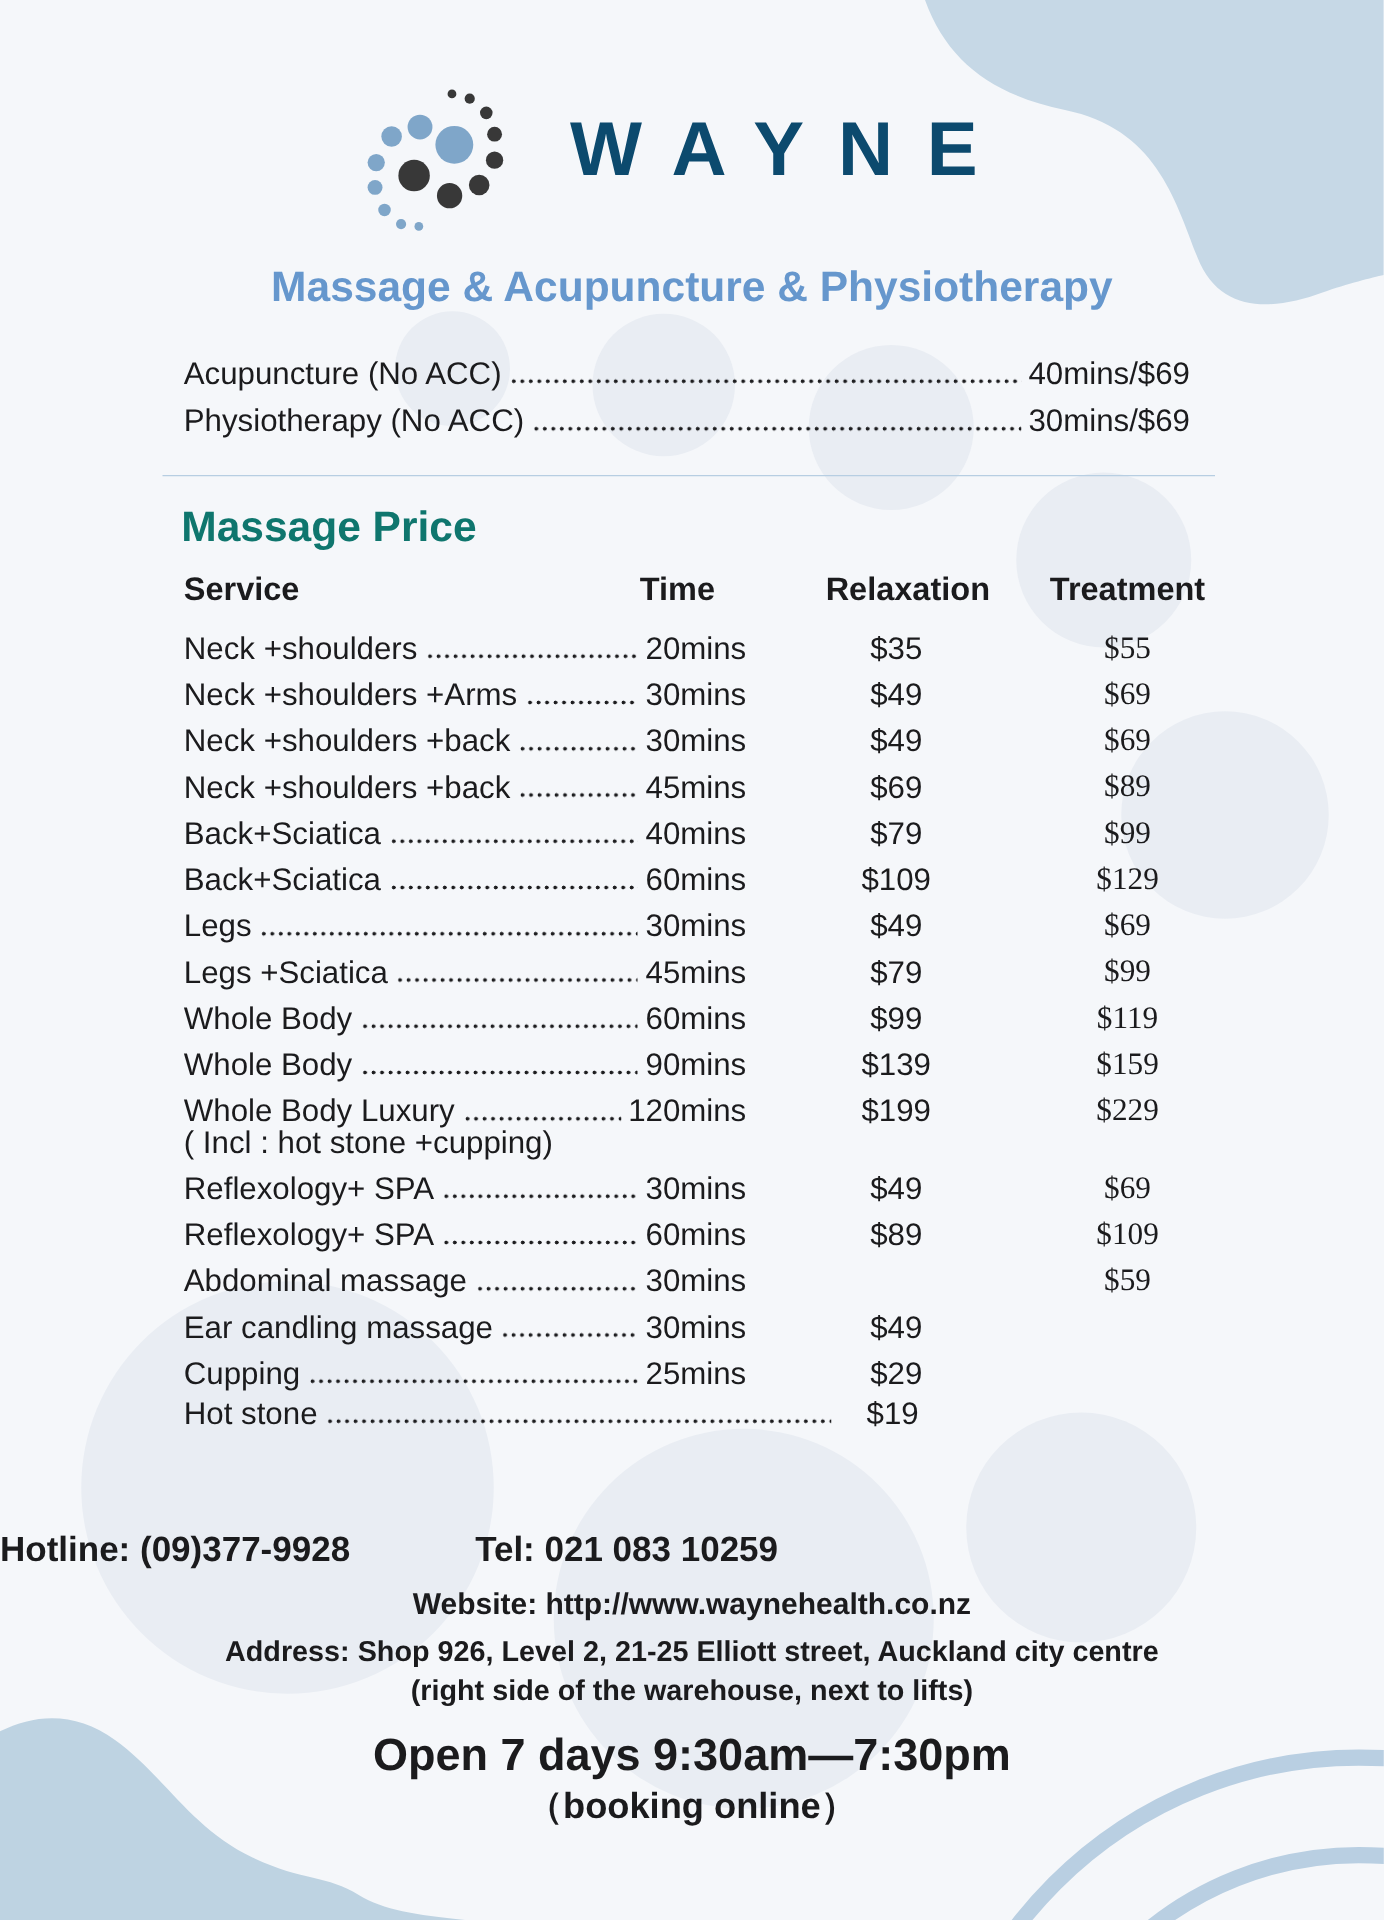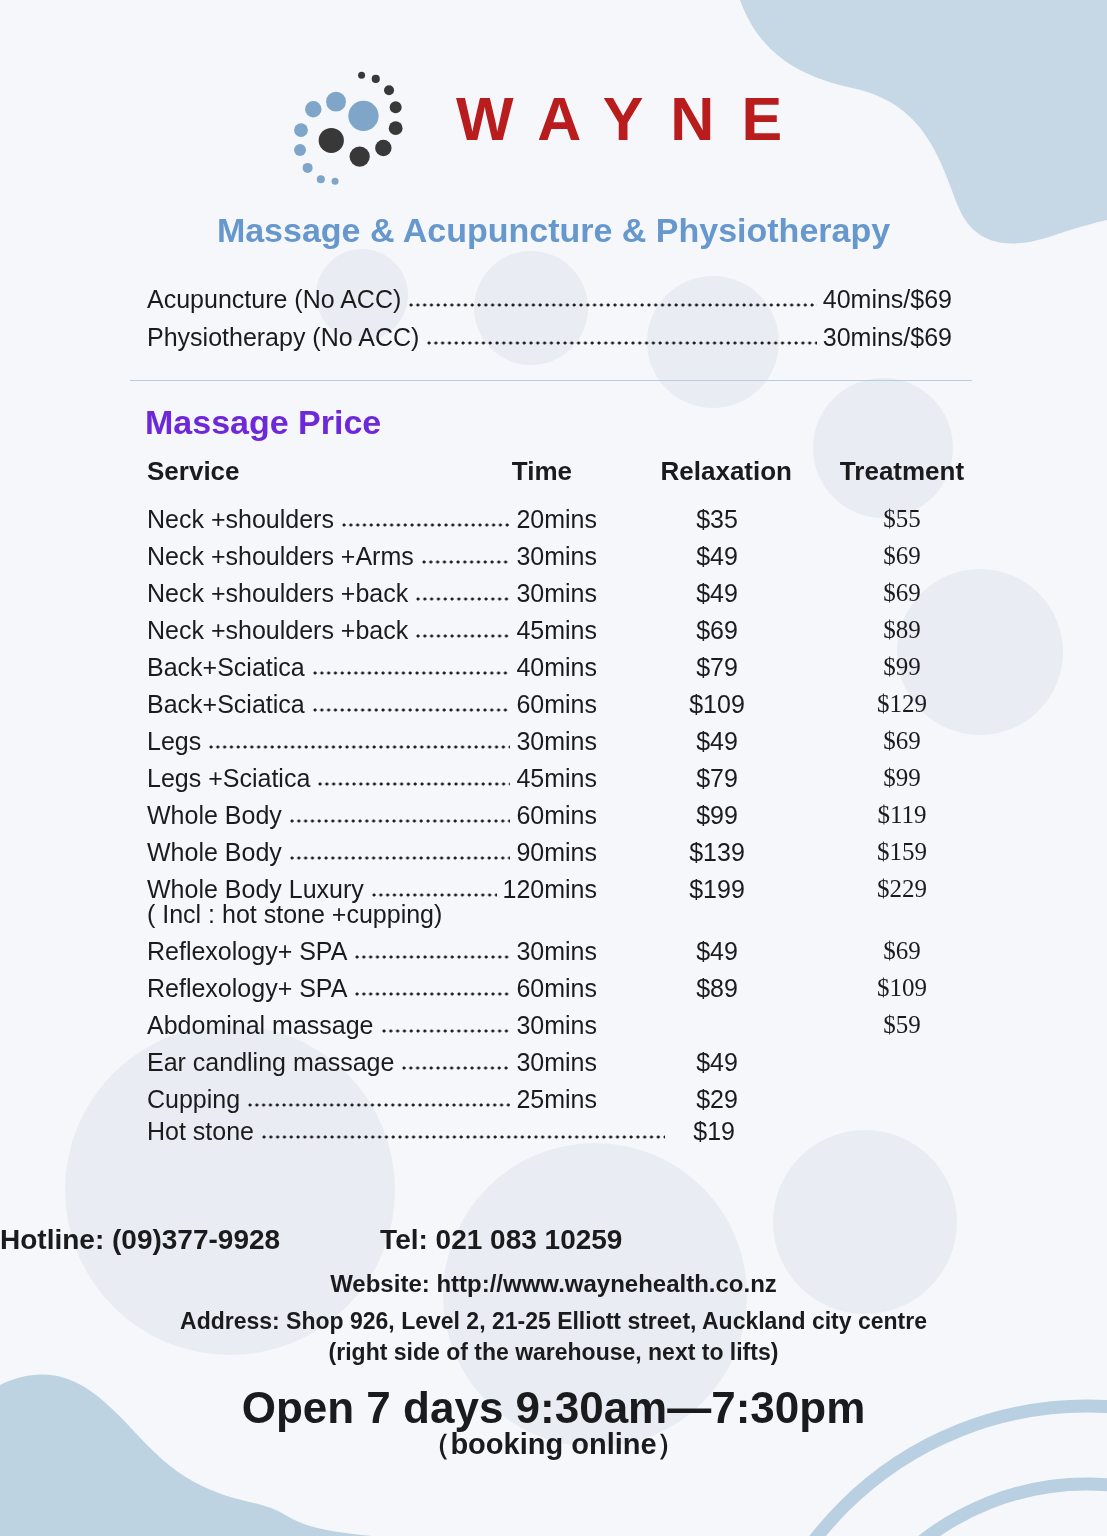--- a/index.html
+++ b/index.html
@@ -5,34 +5,34 @@
   html,body{margin:0;padding:0;}
   body{width:1107px;height:1536px;overflow:hidden;background:#f5f7fa;
        font-family:"Liberation Sans","DejaVu Sans",sans-serif;color:#1b1b1d;}
   .page{position:relative;width:1107px;height:1536px;overflow:hidden;}
   .deco{position:absolute;inset:0;z-index:0;}
   .content{position:absolute;inset:0;z-index:1;}
 
   
   .logo{position:absolute;left:283px;top:60px;width:142px;height:142px;}
   .brand{position:absolute;left:456px;top:84px;font-size:61px;font-weight:800;
-         letter-spacing:27px;color:#b91c1c;white-space:nowrap;}
+         letter-spacing:27px;color:#0c4a6e;white-space:nowrap;}
   .subtitle{position:absolute;left:0;top:211px;width:100%;text-align:center;
             font-size:34px;font-weight:700;color:#6697cd;}
 
   
   .intro{position:absolute;left:147px;top:286px;width:805px;}
   .i-row{display:flex;align-items:flex-start;font-size:25px;line-height:26px;margin-bottom:12px;}
   .leader{flex:1 1 auto;height:4px;align-self:flex-end;margin:0 6px 5px 8px;
           background-image:radial-gradient(circle at 2px 2px,#1d1d1f 1.35px,transparent 1.75px);
           background-size:6.8px 4px;background-repeat:repeat-x;}
   .divider{position:absolute;left:130px;top:380px;width:842px;height:1px;background:#b7cee2;}
 
   
-  .m-title{position:absolute;left:145px;top:403px;font-size:34px;font-weight:700;color:#6d28d9;}
+  .m-title{position:absolute;left:145px;top:403px;font-size:34px;font-weight:700;color:#0f766e;}
   .m-table{position:absolute;left:147px;top:456px;width:835px;}
   .t-head{display:flex;font-size:26px;font-weight:700;margin-bottom:19px;}
   .h-svc{width:450px;display:flex;}
   .h-time{margin-left:auto;margin-right:25px;}
   .h-relax{width:150px;margin-left:45px;text-align:right;}
   .h-treat{width:160px;margin-left:30px;text-align:center;}
   .t-row{display:flex;font-size:25px;line-height:26px;margin-bottom:11px;}
   .t-row.wide{margin-top:-5px;flex-direction:column;}
   .cell-svc{width:450px;}
   .t-row.wide .cell-svc{width:645px;}
@@ -45,21 +45,21 @@
   
   .f-line1{position:absolute;left:0;top:1224px;width:100%;display:flex;
            gap:100px;font-size:28px;font-weight:700;}
   .f-line2{position:absolute;left:0;top:1270px;width:100%;display:flex;justify-content:center;
            gap:80px;font-size:24px;font-weight:700;}
   .f-addr{position:absolute;left:0;top:1308px;width:100%;text-align:center;
           font-size:23px;font-weight:600;}
   .f-note{position:absolute;left:0;top:1339px;width:100%;text-align:center;
           font-size:23px;font-weight:600;}
   .f-hours{position:absolute;left:0;top:1383px;width:100%;text-align:center;
-           font-size:44px;font-weight:700;}
+           font-size:36px;font-weight:700;}
   .f-booking{position:absolute;left:0;top:1425px;width:100%;text-align:center;
              font-size:29px;font-weight:600;}
 </style>
 </head>
 <body>
 
 <div class="page">
 
   <svg class="deco" width="1107" height="1536" viewBox="0 0 1107 1536" xmlns="http://www.w3.org/2000/svg">
 

